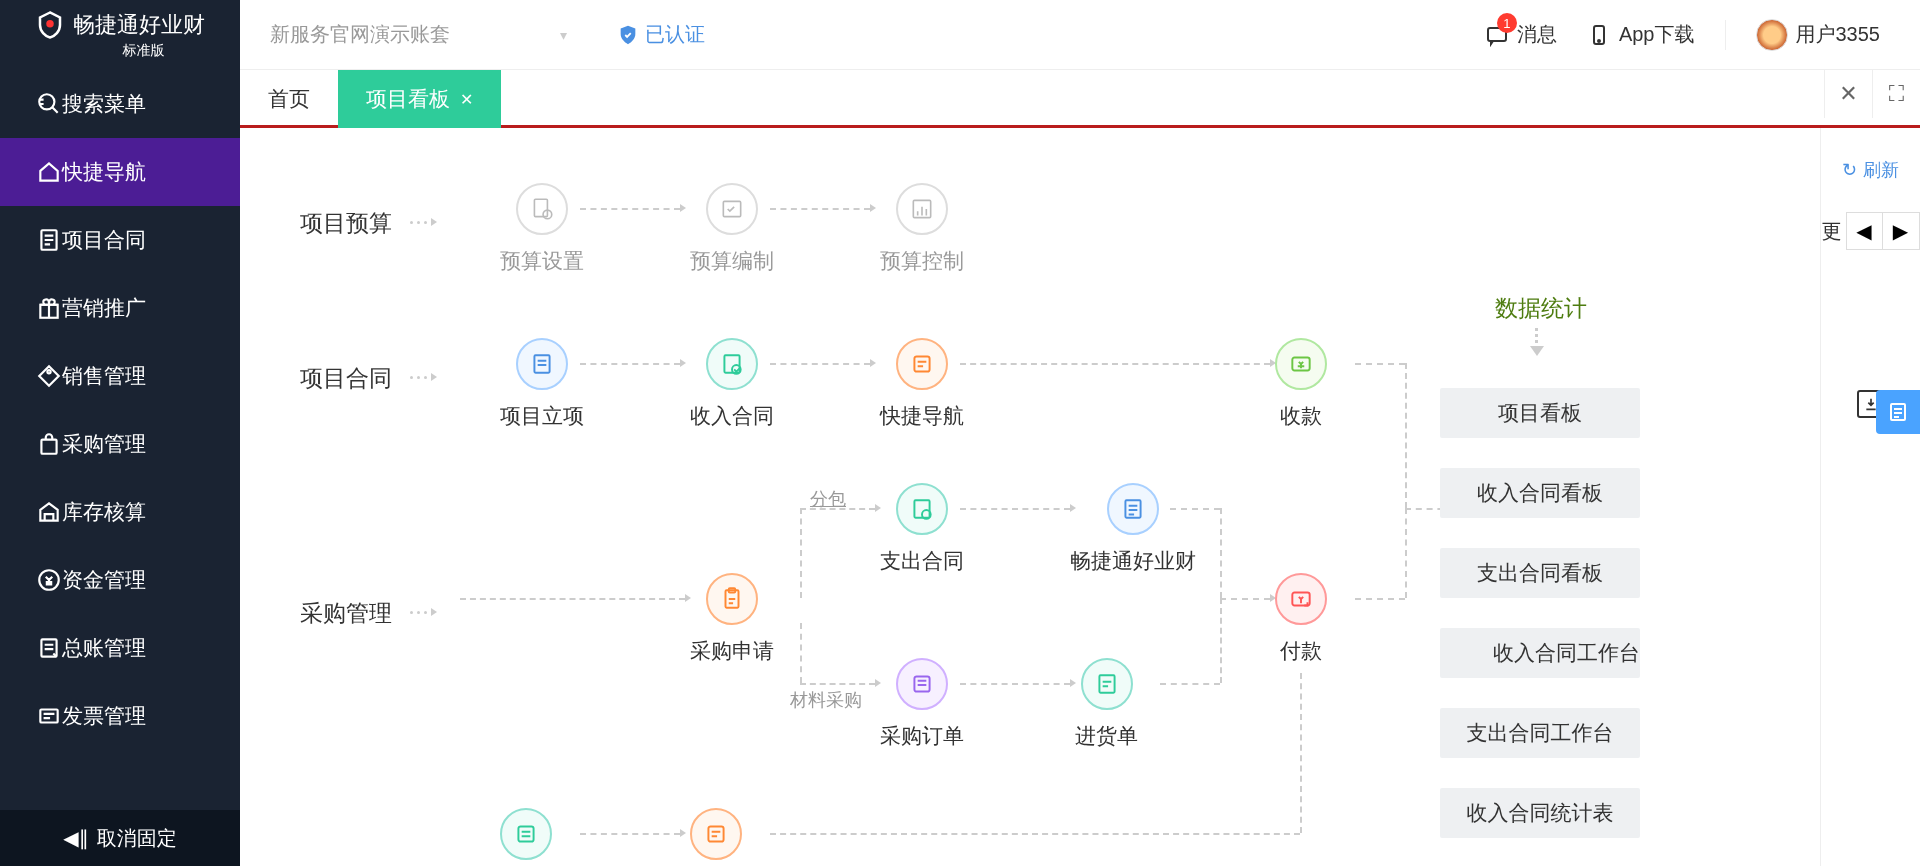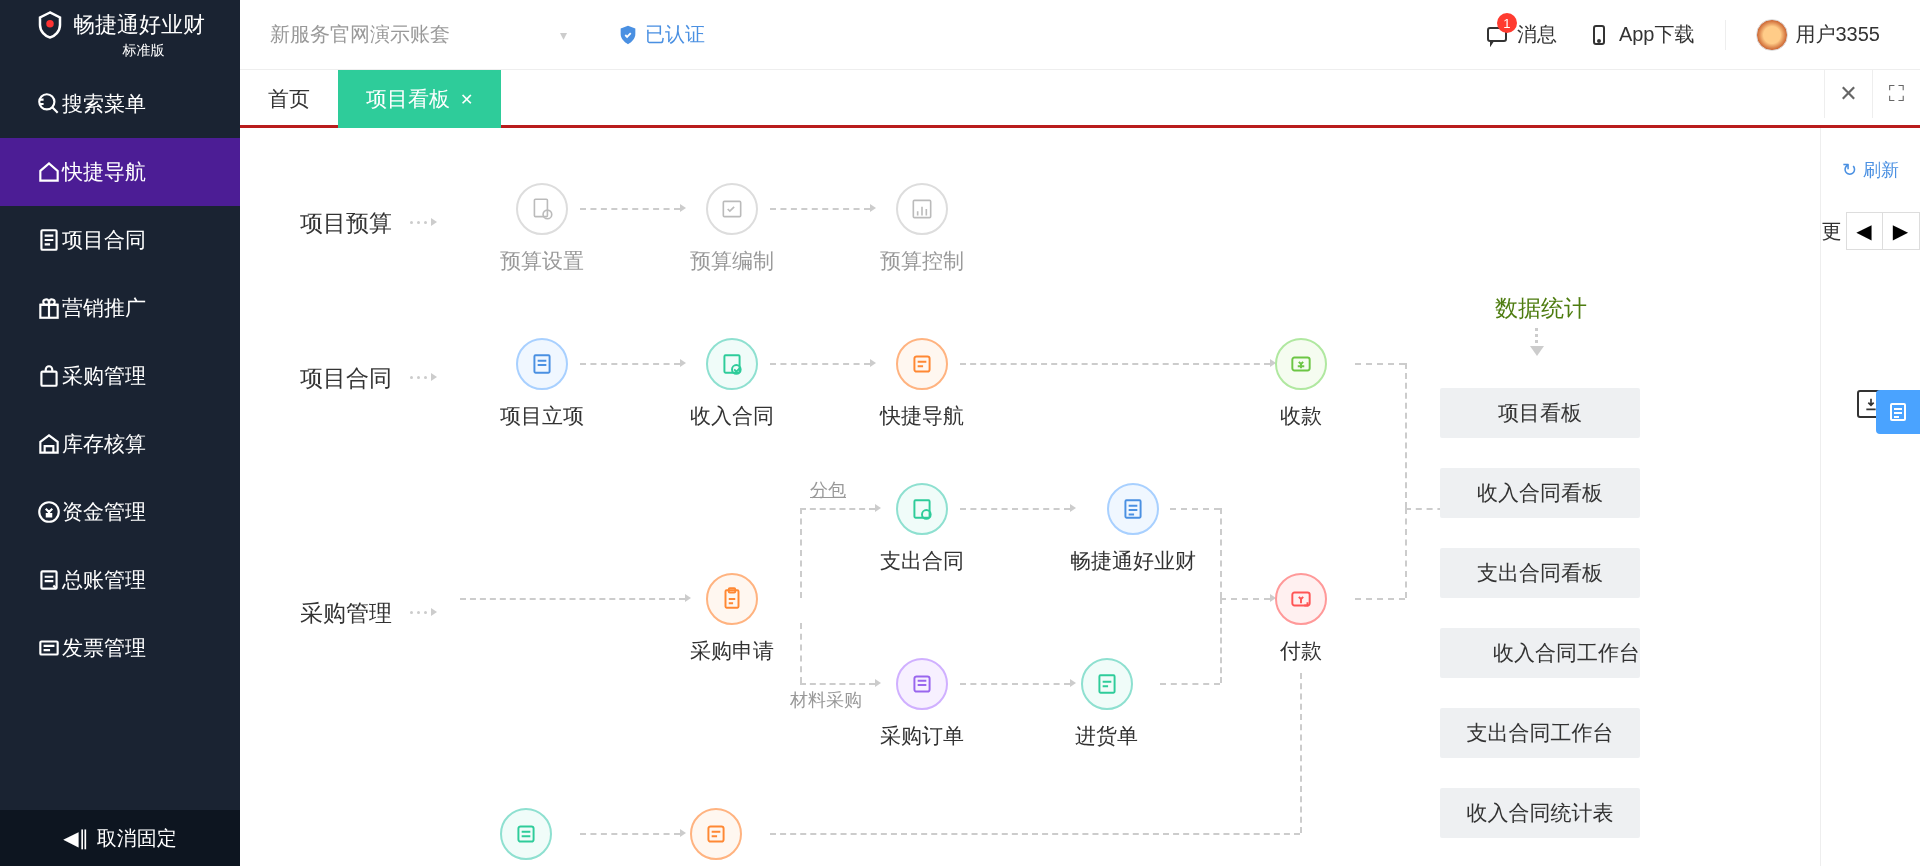--- a/index.html
+++ b/index.html
@@ -156,20 +156,27 @@
     </div>
     <div class="side-item">
       <svg class="icon" viewBox="0 0 24 24" fill="none" stroke="#fff" stroke-width="2">
           <rect x="4" y="9" width="16" height="12"></rect>
           <path d="M4 9 h16 M12 9 v12 M8 9 c-2-2-2-5 2-5 c2 0 2 3 2 5 M16 9 c2-2 2-5-2-5 c-2 0-2 3-2 5"></path>
         </svg>
       <span>营销推广</span>
     </div>
     <div class="side-item">
       <svg class="icon" viewBox="0 0 24 24" fill="none" stroke="#fff" stroke-width="2">
+          <path d="M12 3 L21 12 L12 21 L3 12 z"></path>
+          <circle cx="12" cy="8" r="1.5"></circle>
+        </svg>
+      <span>销售管理</span>
+    </div>
+    <div class="side-item">
+      <svg class="icon" viewBox="0 0 24 24" fill="none" stroke="#fff" stroke-width="2">
           <rect x="5" y="8" width="14" height="13" rx="1"></rect>
           <path d="M9 8 V6 a3 3 0 0 1 6 0 v2"></path>
         </svg>
       <span>采购管理</span>
     </div>
     <div class="side-item">
       <svg class="icon" viewBox="0 0 24 24" fill="none" stroke="#fff" stroke-width="2">
           <path d="M4 10 L12 4 L20 10 V20 H4 z M8 20 v-6 h8 v6"></path>
         </svg>
       <span>库存核算</span>
@@ -334,21 +341,21 @@
             <rect x="9" y="2" width="6" height="4" rx="1"></rect>
             <path d="M9 12h6M9 16h4"></path>
           </svg>
       </div>
       <div class="node-label">采购申请</div>
     </div>
 
     <div class="dash-v" style="left:560px; top:380px; height:90px;"></div>
     <div class="dash-h" style="left:560px; top:380px; width:75px;"></div>
     <div class="arrow-head" style="position:absolute; left:635px; top:376px;"></div>
-    <div class="branch-label" style="left:570px; top:350px;text-decoration:underline;">分包</div>
+    <div class="branch-label" style="left:570px; top:359px;text-decoration:underline;">分包</div>
 
     <div class="node" style="left:640px; top:355px;">
       <div class="node-icon" style="border-color:#8ee0d0; background:#f0fcf9;">
         <svg viewBox="0 0 24 24" fill="none" stroke="#2ecc9a" stroke-width="1.8">
             <rect x="5" y="4" width="14" height="16" rx="1"></rect>
             <circle cx="16" cy="17" r="4"></circle>
           </svg>
       </div>
       <div class="node-label">支出合同</div>
     </div>

